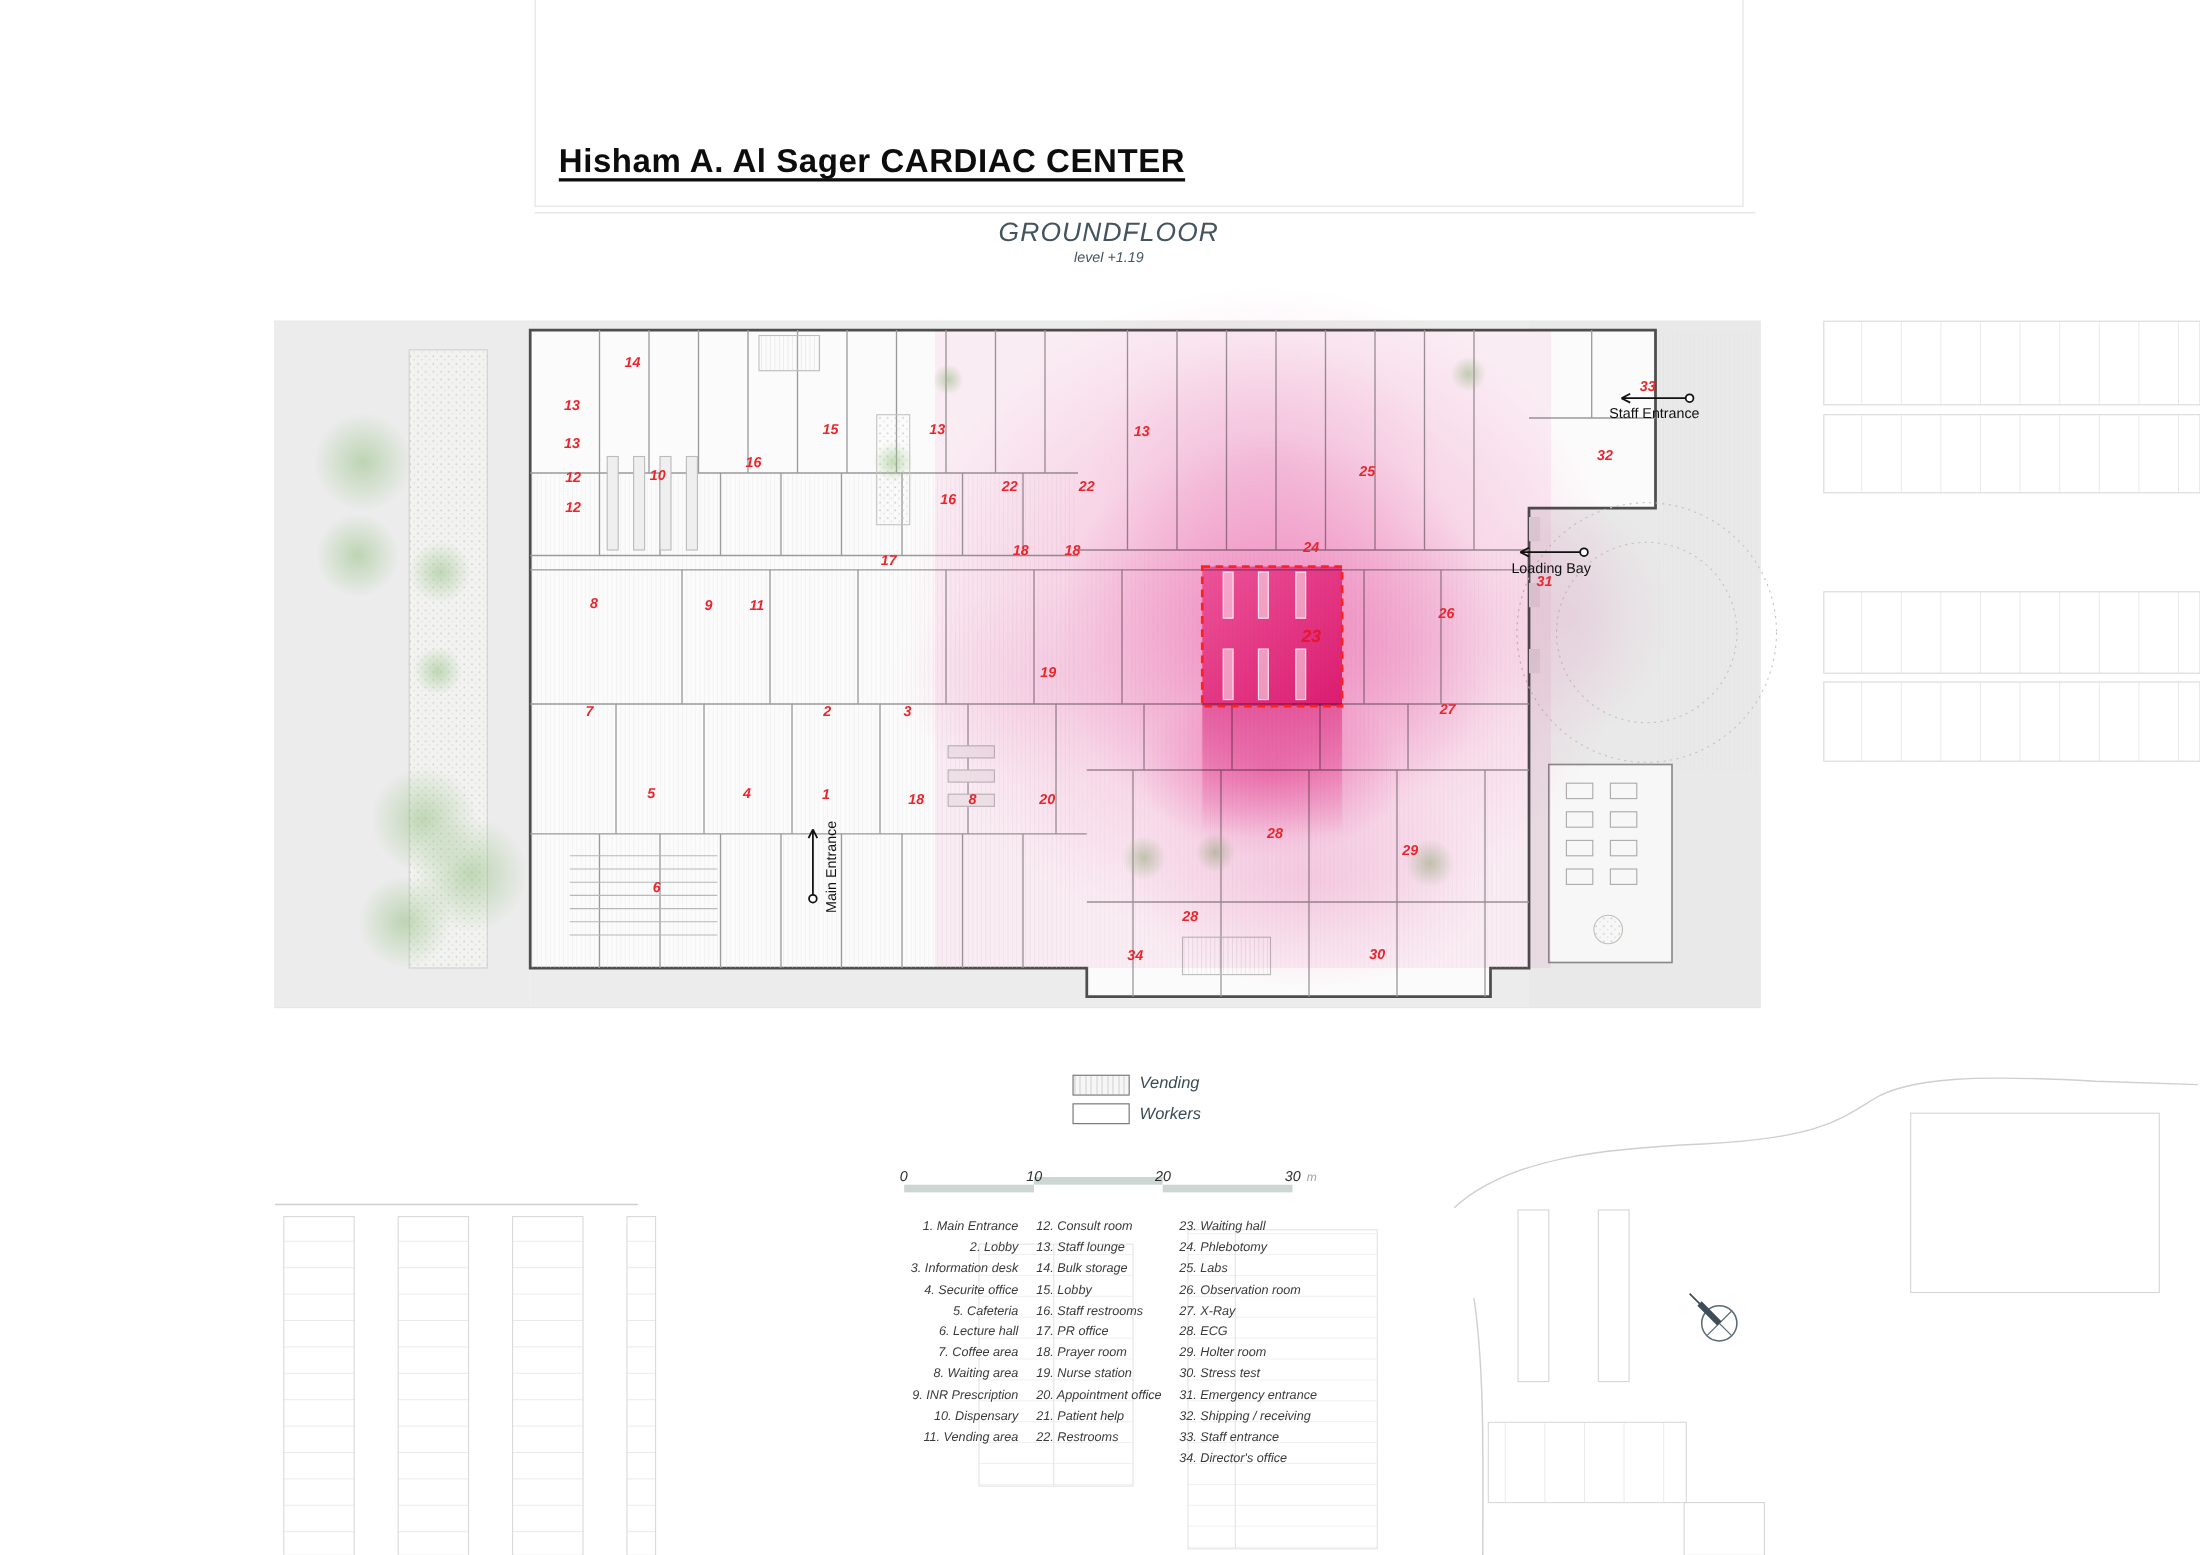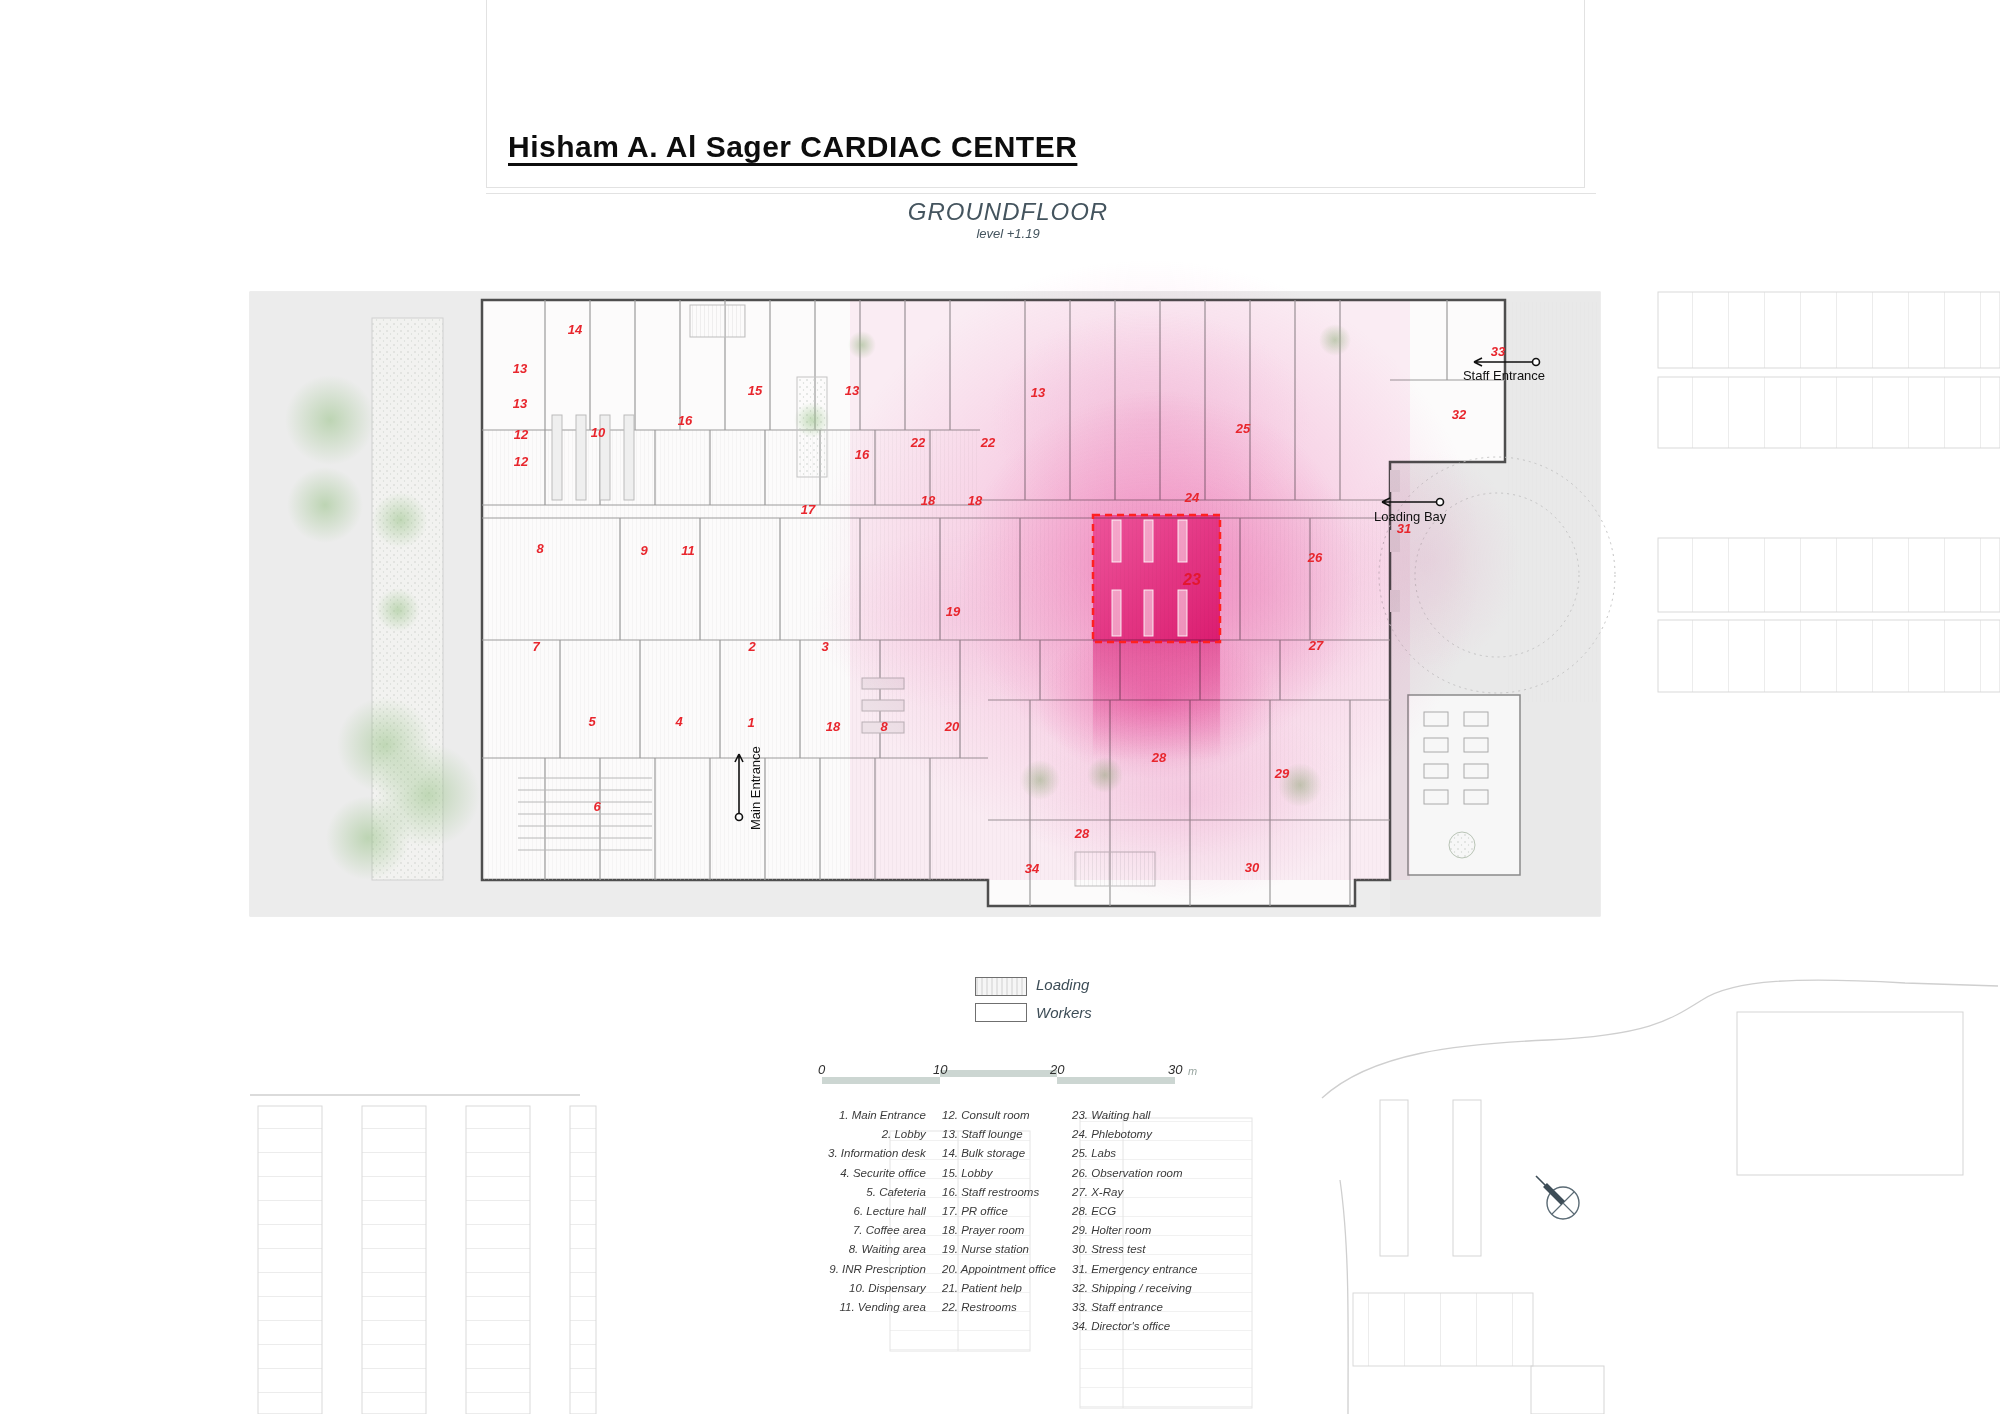--- a/index.html
+++ b/index.html
@@ -297,21 +297,21 @@
       <span class="room-num" style="left: 1082px; top: 833px;">28</span>
       <span class="room-num" style="left: 1032px; top: 868px;">34</span>
       <span class="room-num" style="left: 1252px; top: 867px;">30</span>
     </div>
 
   <div class="anno" style="left:1462px;top:368px;width:84px;text-align:center;">Staff Entrance</div>
   <div class="anno" style="left:1374px;top:509px;">Loading Bay</div>
   <div class="anno" id="main-entrance-label" style="left:748px;top:830px;">Main Entrance</div>
 
   <div id="patients-swatch" class="flow-swatch"></div>
-  <div class="flow-label" style="left:1036px;top:976px;">Loading</div>
+  <div class="flow-label" style="left:1036px;top:976px;">Vending</div>
   <div id="workers-swatch" class="flow-swatch"></div>
   <div class="flow-label" style="left:1036px;top:1004px;text-align:center;">Workers</div>
 
   <div class="sb-seg" style="left:822px;top:1077px;width:118px;"></div>
   <div class="sb-seg" style="left:940px;top:1070px;width:117px;"></div>
   <div class="sb-seg" style="left:1057px;top:1077px;width:118px;"></div>
   <div class="sb-num" style="left:818px;top:1062px;">0</div>
   <div class="sb-num" style="left:933px;top:1062px;">10</div>
   <div class="sb-num" style="left:1050px;top:1062px;">20</div>
   <div class="sb-num" style="left:1168px;top:1062px;">30</div>

